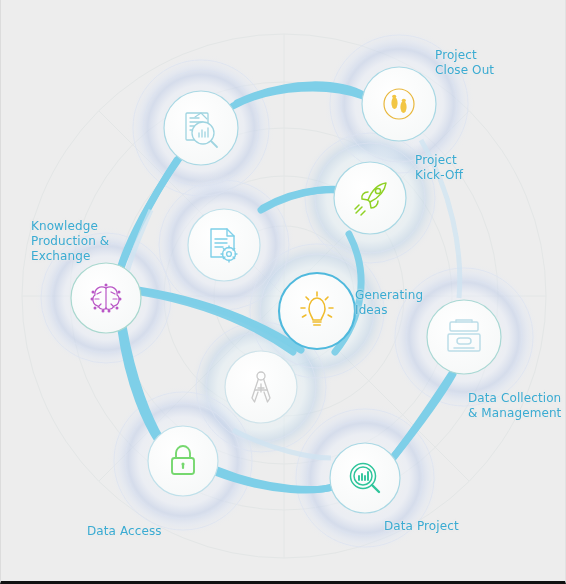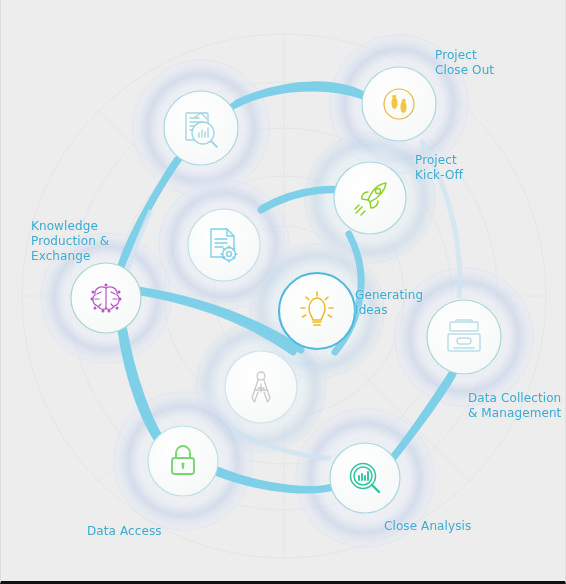--- a/index.html
+++ b/index.html
@@ -252,15 +252,15 @@
 
   <div class="label" style="left:354px;top:256px;width:90px;margin-top:32px;">Generating
 Ideas</div>
 
   <div class="label" style="left:467px;top:391px;width:100px;">Data Collection
 &amp; Management</div>
 
 
   <div class="label" style="left:86px;top:524px;width:92px;">Data Access</div>
 
-  <div class="label" style="left:383px;top:519px;width:100px;">Close Analysis</div>
+  <div class="label" style="left:383px;top:519px;width:100px;">Data Project</div>
 
 </div>
 
 </body></html>

